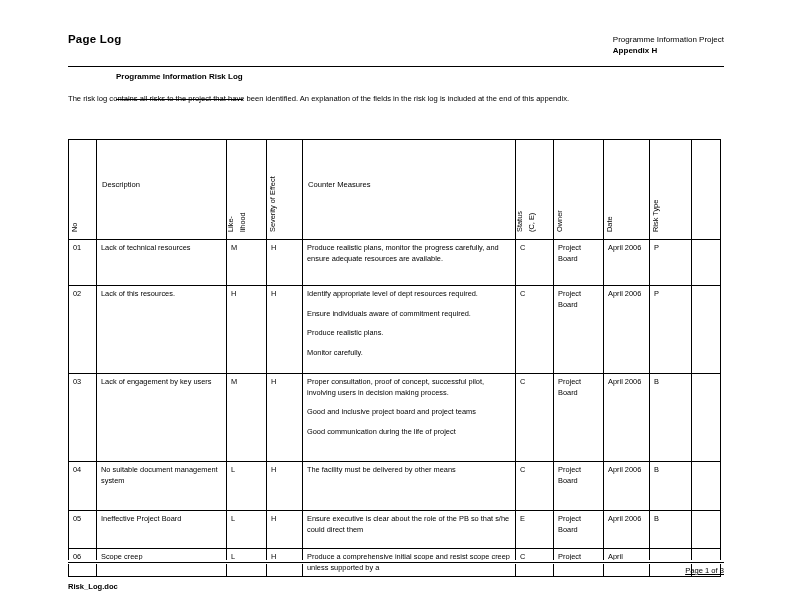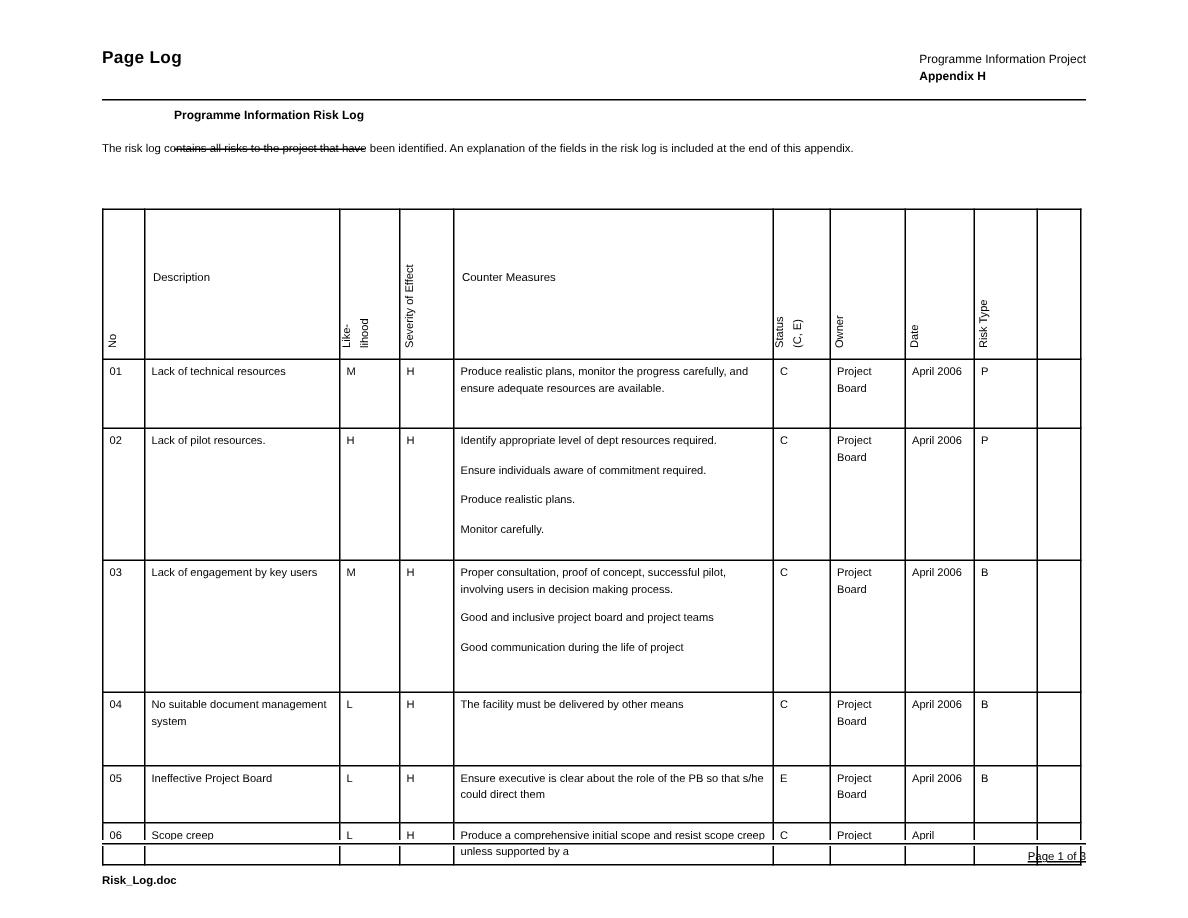--- a/index.html
+++ b/index.html
@@ -215,21 +215,21 @@
             <div class="cm-p">Produce realistic plans, monitor the progress carefully, and ensure adequate resources are available.</div>
           </td>
           <td>C</td>
           <td>Project Board</td>
           <td>April 2006</td>
           <td>P</td>
           <td></td>
         </tr>
         <tr class="r02">
           <td>02</td>
-          <td>Lack of pilot resources.</td>
+          <td>Lack of this resources.</td>
           <td>H</td>
           <td>H</td>
           <td>
             <div class="cm-p">Identify appropriate level of dept resources required.</div>
             <div class="cm-p">Ensure individuals aware of commitment required.</div>
             <div class="cm-p">Produce realistic plans.</div>
             <div class="cm-p">Monitor carefully.</div>
           </td>
           <td>C</td>
           <td>Project Board</td>

